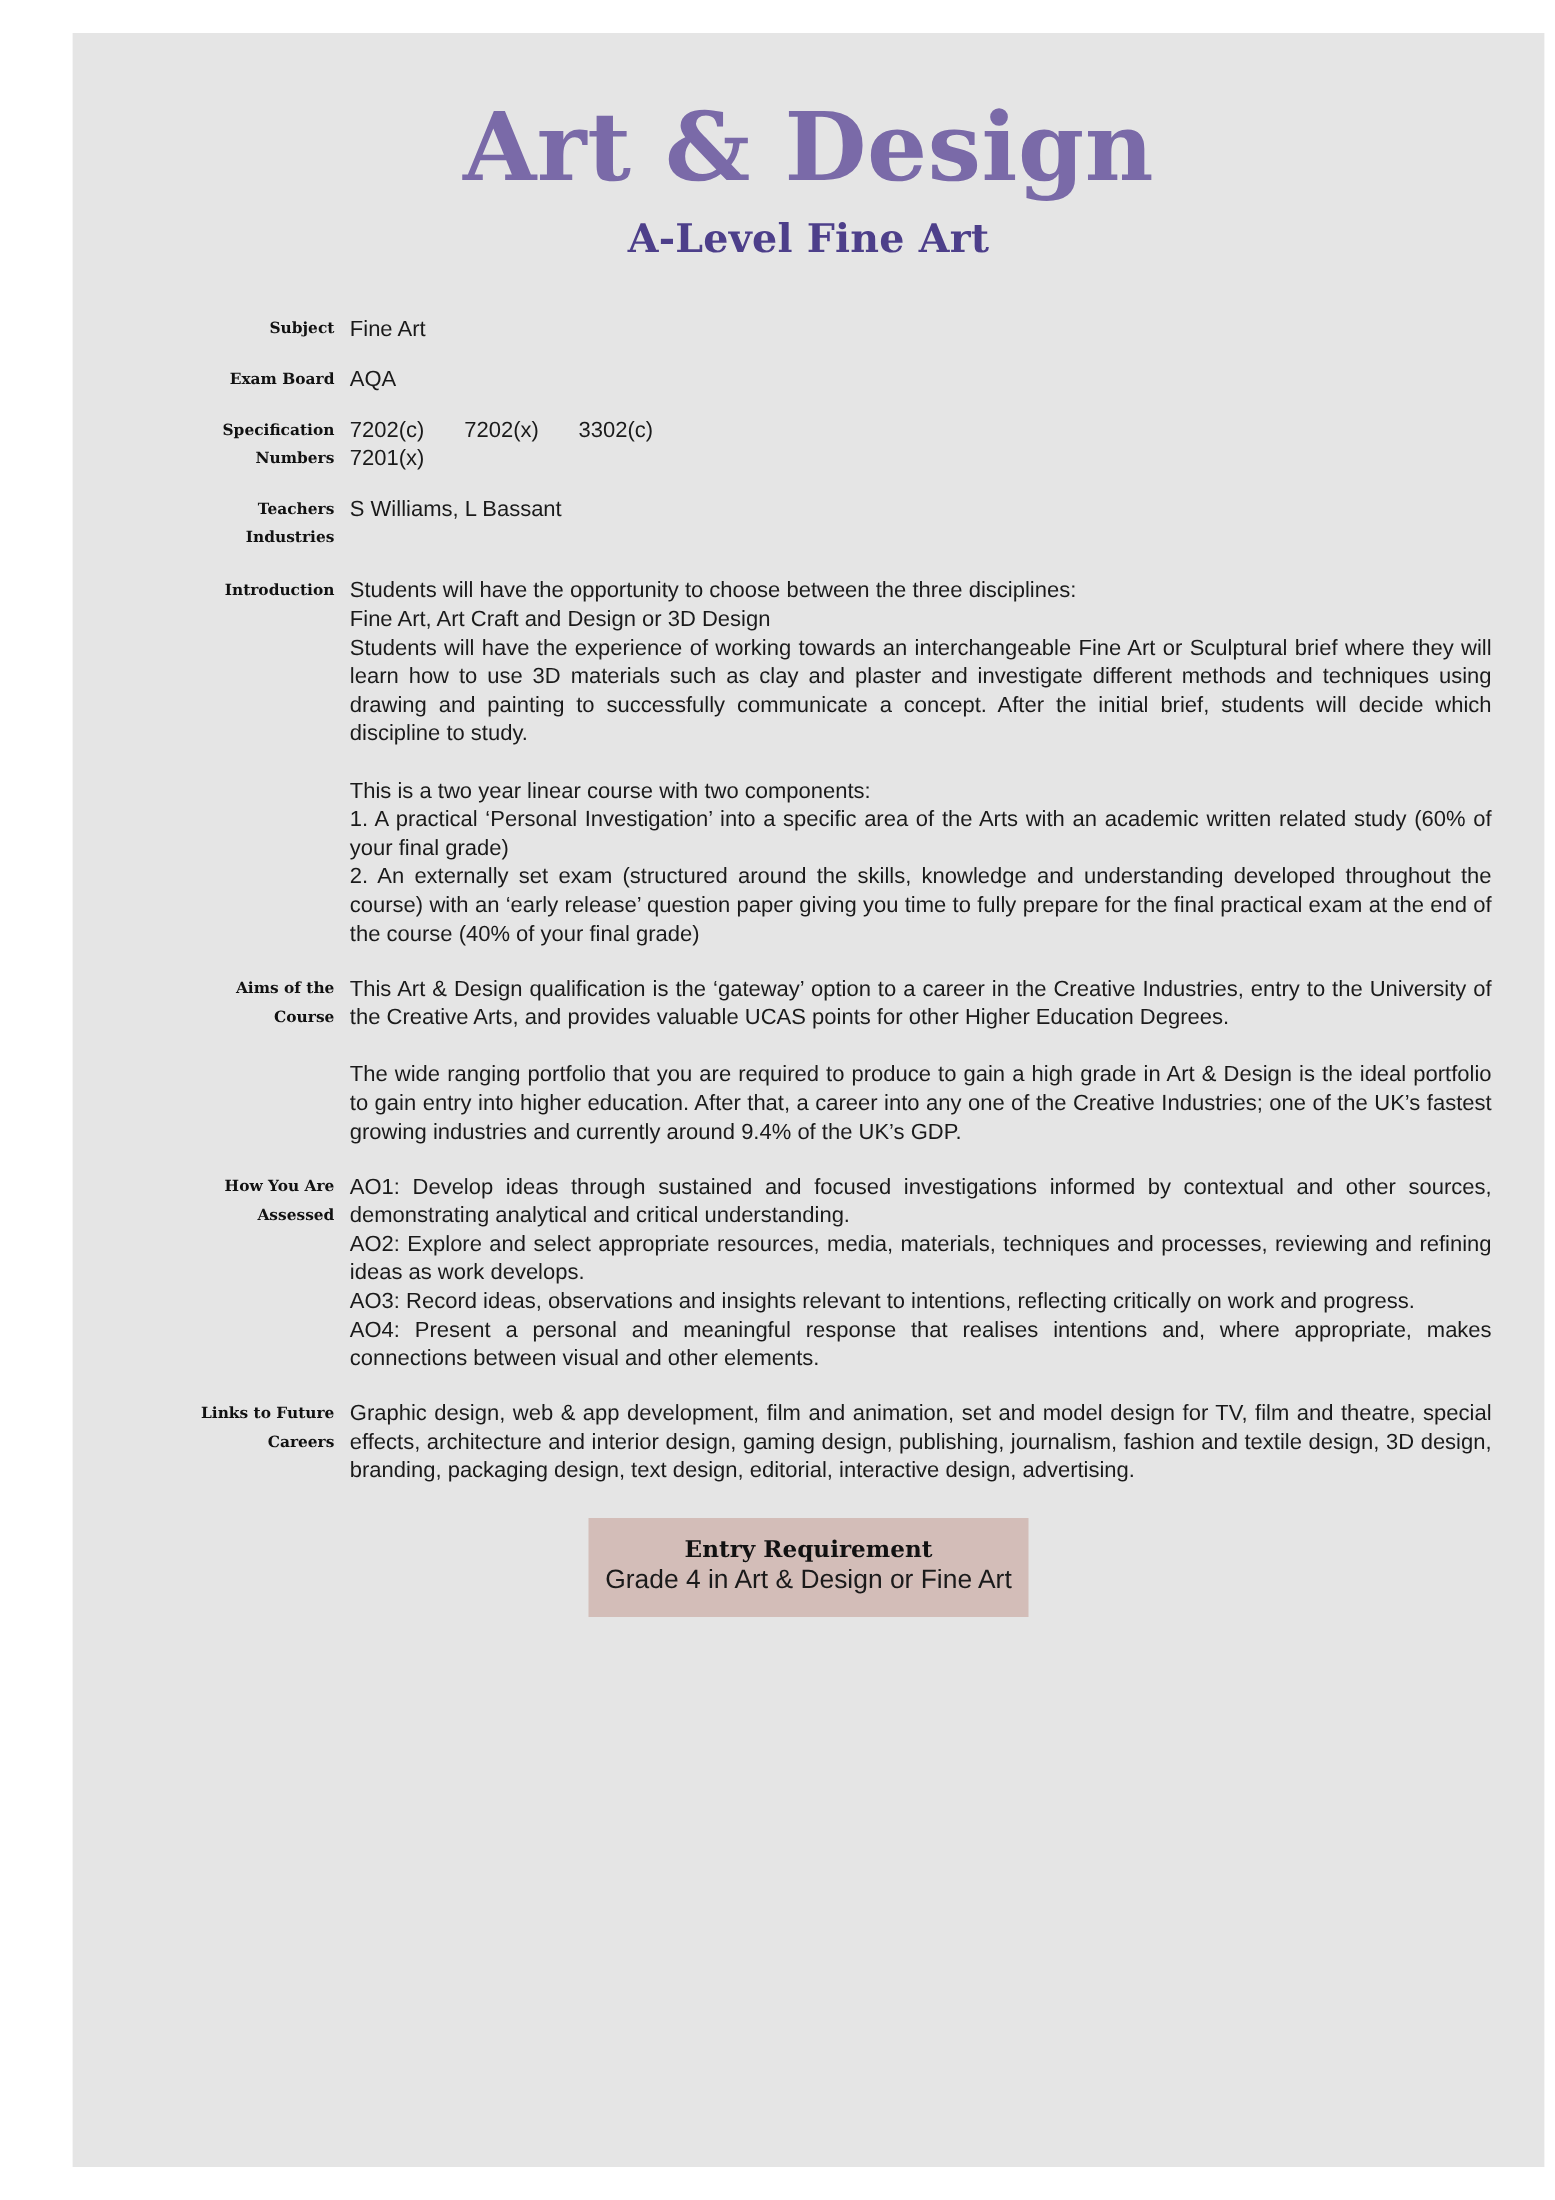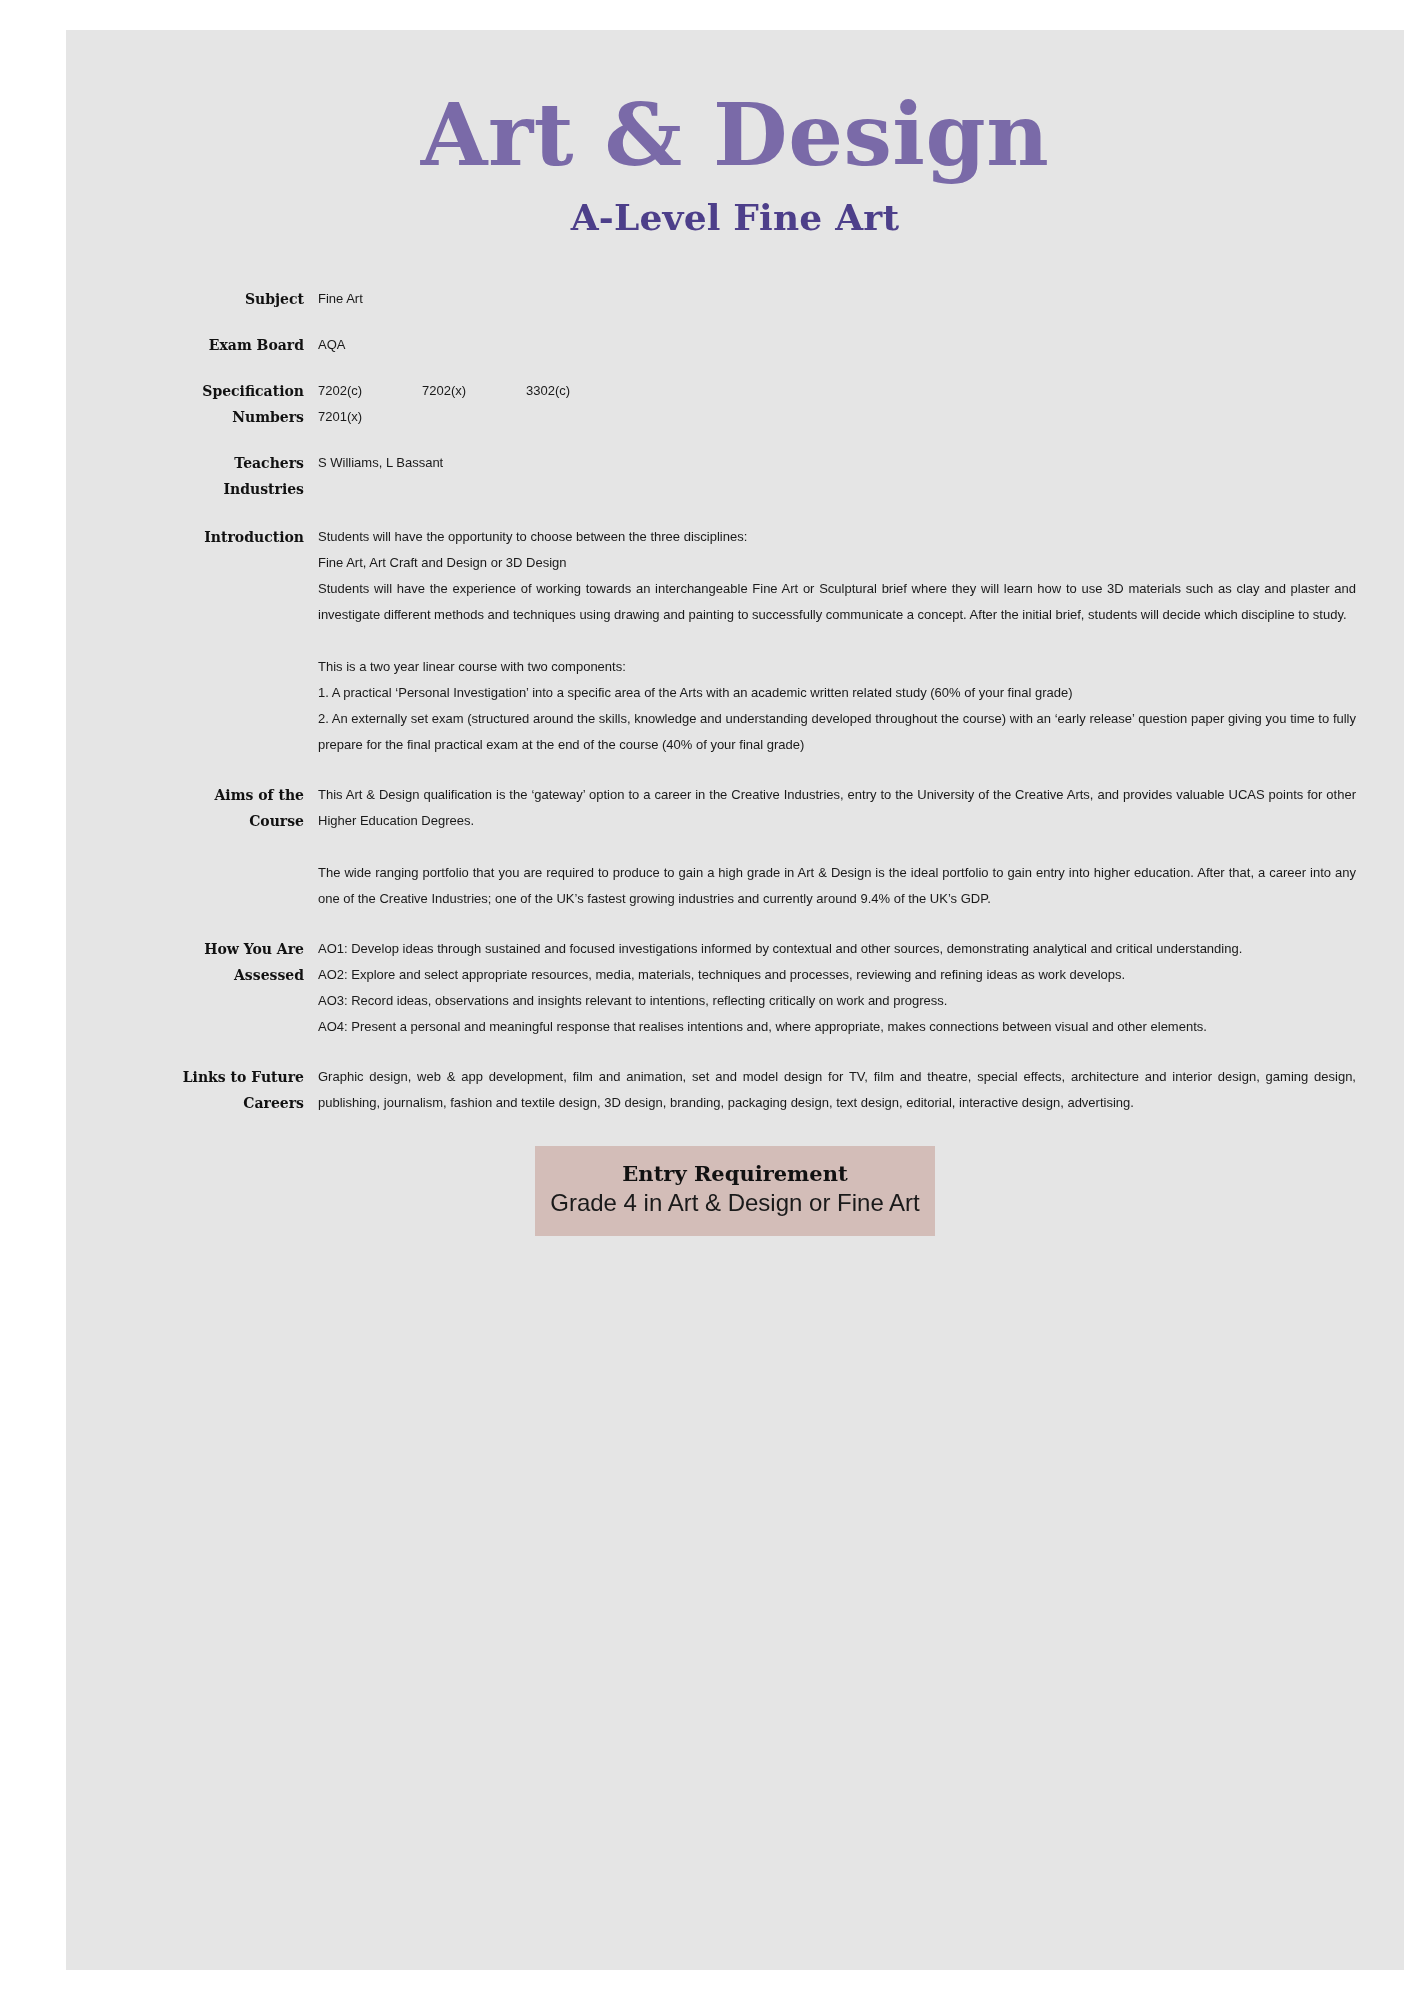--- a/index.html
+++ b/index.html
@@ -68,21 +68,21 @@
     font-weight: bold;
     font-size: 14px;
     line-height: 26px;
     color: #111111;
   }
   .row-label .lbl-line { display: block; }
   .row-body {
     flex: 1 1 auto;
     padding-right: 48px;
     font-family: "Liberation Sans", sans-serif;
-    font-size: 13px;
+    font-size: 20px;
     line-height: 26px;
     color: #1a1a1a;
   }
   .row-body p {
     margin: 0;
     text-align: justify;
     text-justify: inter-word;
   }
   .row-body p.nojust { text-align: left; }
   .row-body .gap { height: 26px; }

